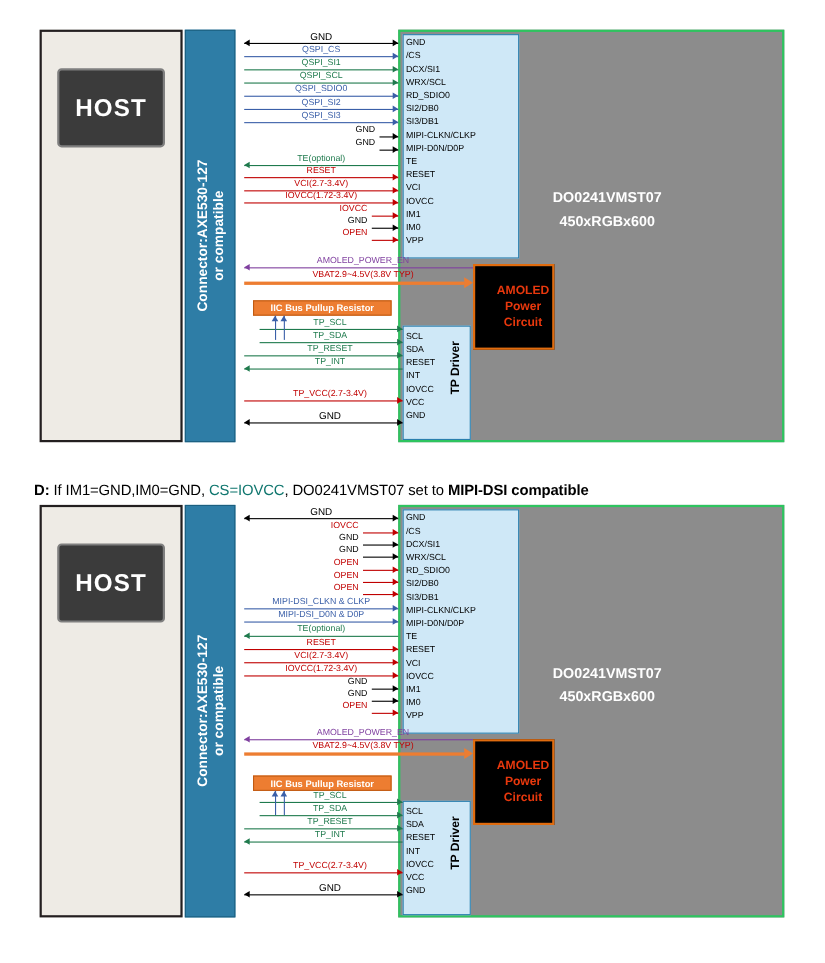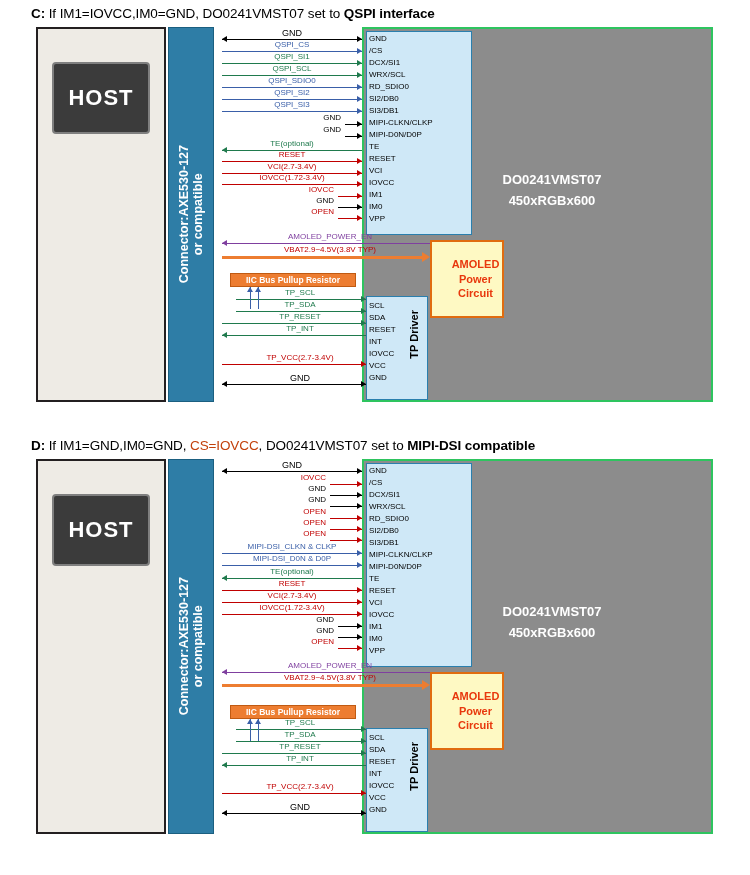--- a/index.html
+++ b/index.html
@@ -20,21 +20,21 @@
     position:absolute;
     left:31px;
     font-size:13.5px;
     font-weight:700;
     white-space:nowrap;
     letter-spacing:-0.1px;
   }
   #panel-c .caption { top:6px; }
   #panel-d .caption { top:6px; }
   .caption .norm { font-weight:400; }
-  .caption .red { color:#c2410c; font-weight:400; }
+  .caption .red { color:#0f766e; font-weight:400; }
 
   
   .host-box {
     position:absolute;
     border:2px solid #231f20;
     background:#eeebe5;
   }
   .host-inner {
     position:absolute;
     background:#3b3b3b;
@@ -114,21 +114,21 @@
     transform:rotate(180deg);
     font-size:11px;
     font-weight:700;
     color:#000;
     white-space:nowrap;
   }
 
   
   .power {
     position:absolute;
-    background:#fef9c3;
+    background:#000000;
     border:2px solid #e06c0f;
     color:#e8380d;
     font-size:11px;
     font-weight:700;
     text-align:center;
     display:flex;
     align-items:center;
     justify-content:center;
     line-height:1.35;
     padding-left:17px;
@@ -175,23 +175,20 @@
     border-width:5px 0 5px 8px;
     border-style:solid;
     border-color:transparent transparent transparent #ed7d31;
   }
 </style>
 </head>
 <body>
 
 <div class="panel" id="panel-c">
 
-  <div class="caption">
-    <span>C:</span><span class="norm"> If IM1=IOVCC,IM0=GND, DO0241VMST07 set to </span><span>QSPI interface</span>
-  </div>
 
   <div class="host-box" style="left:36px; top:27px; width:130px; height:375px;"></div>
   <div class="host-inner" style="left:52px; top:62px; width:98px; height:72px;">
     <span>HOST</span>
   </div>
 
   <div class="connector" style="left:168px; top:27px; width:46px; height:375px;">
     <div class="v">Connector:AXE530-127<br>or compatible</div>
   </div>
 

